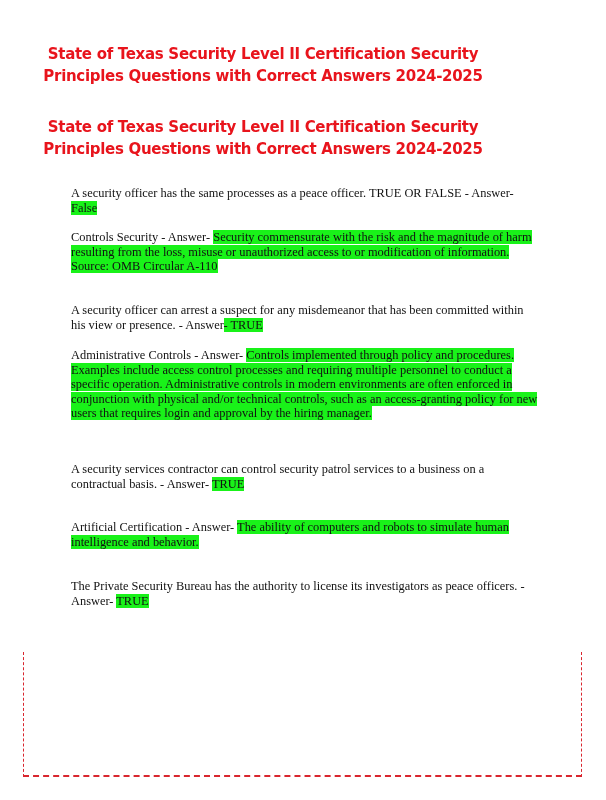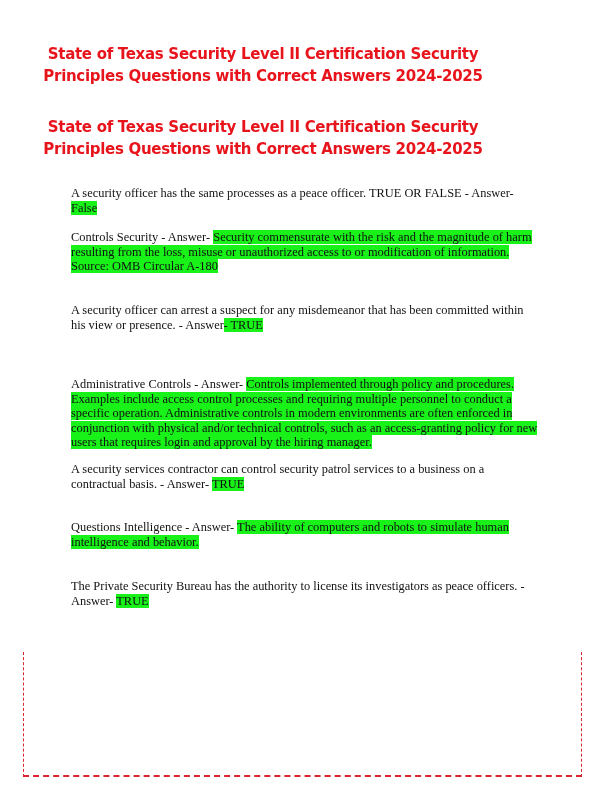--- a/index.html
+++ b/index.html
@@ -32,36 +32,36 @@
 <div class="title t2">
   <div>State of Texas Security Level II Certification Security</div>
   <div>Principles Questions with Correct Answers 2024-2025</div>
 </div>
 
 <div class="qa" style="top:186px">
   <span>A security officer has the same processes as a peace officer. TRUE OR FALSE - Answer- </span><span class="hl">False</span>
 </div>
 
 <div class="qa" style="top:230px">
-  <span>Controls Security - Answer- </span><span class="hl">Security commensurate with the risk and the magnitude of harm resulting from the loss, misuse or unauthorized access to or modification of information. Source: OMB Circular A-180</span>
+  <span>Controls Security - Answer- </span><span class="hl">Security commensurate with the risk and the magnitude of harm resulting from the loss, misuse or unauthorized access to or modification of information. Source: OMB Circular A-110</span>
 </div>
 
 <div class="qa" style="top:303px">
   <span>A security officer can arrest a suspect for any misdemeanor that has been committed within his view or presence. - Answer</span><span class="hl">- TRUE</span>
 </div>
 
-<div class="qa" style="top:377px">
+<div class="qa" style="top:348px">
   <span>Administrative Controls - Answer- </span><span class="hl">Controls implemented through policy and procedures. Examples include access control processes and requiring multiple personnel to conduct a specific operation. Administrative controls in modern environments are often enforced in conjunction with physical and/or technical controls, such as an access-granting policy for new users that requires login and approval by the hiring manager.</span>
 </div>
 
 <div class="qa" style="top:462px">
   <span>A security services contractor can control security patrol services to a business on a contractual basis. - Answer- </span><span class="hl">TRUE</span>
 </div>
 
 <div class="qa" style="top:520px">
-  <span>Questions Intelligence - Answer- </span><span class="hl">The ability of computers and robots to simulate human intelligence and behavior.</span>
+  <span>Artificial Certification - Answer- </span><span class="hl">The ability of computers and robots to simulate human intelligence and behavior.</span>
 </div>
 
 <div class="qa" style="top:579px">
   <span>The Private Security Bureau has the authority to license its investigators as peace officers. - Answer- </span><span class="hl">TRUE</span>
 </div>
 
 <div class="border-box"></div>
 
 </body></html>

